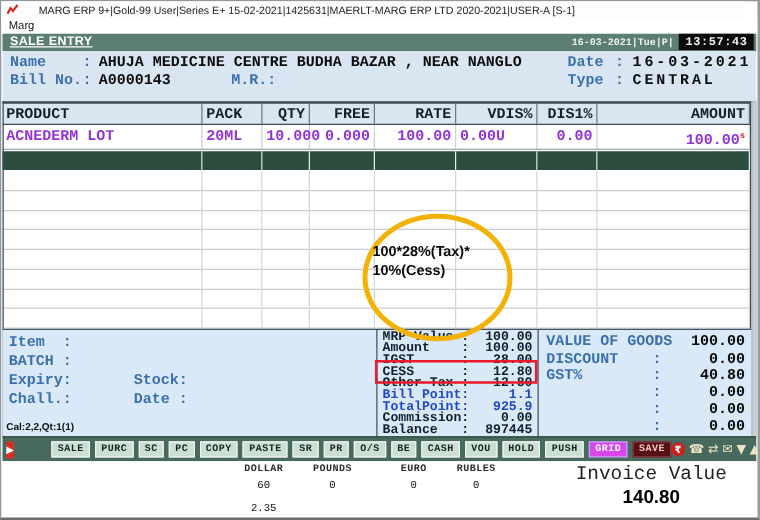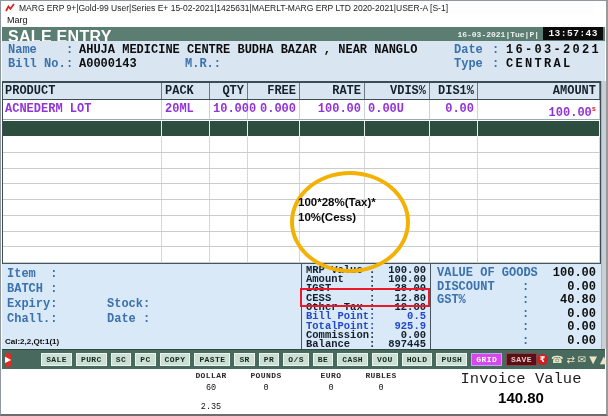--- a/index.html
+++ b/index.html
@@ -3,28 +3,28 @@
 <meta charset="utf-8">
 <style>
   html,body{margin:0;padding:0;background:#fff;}
   .window{position:relative;width:608px;height:416px;background:#fff;overflow:hidden;
     font-family:"Liberation Sans",sans-serif;border:1px solid #8f989e;box-sizing:border-box;
     border-bottom:2px solid #6d6d6d;border-right:2px solid #9a9a9a;}
   .mono{font-family:"Liberation Mono","DejaVu Sans Mono",monospace;}
 
   
   .titlebar{position:absolute;top:0;left:0;right:12px;height:13px;background:#fdfdfd;
-    display:flex;align-items:center;gap:4px;padding-left:4px;font-size:8.5px;color:#1c1c1c;
+    display:flex;align-items:center;gap:16px;padding-left:4px;font-size:8.5px;color:#1c1c1c;
     border-bottom:1px solid #ececec;}
   .menubar{position:absolute;top:13px;left:0;right:0;height:13px;background:#fff;
     font-size:9px;color:#111;padding-left:6px;line-height:13px;}
 
   
   .salebar{position:absolute;top:26px;left:1px;right:1px;height:14px;background:#5b7d72;color:#fff;}
-  .salebar .title{position:absolute;left:6px;top:1px;font-size:16px;font-weight:bold;letter-spacing:.3px;text-decoration:underline;}
+  .salebar .title{position:absolute;left:6px;top:1px;font-size:10px;font-weight:bold;letter-spacing:.3px;text-decoration:underline;}
   .salebar .datestamp{position:absolute;right:66px;top:3px;font-size:8px;font-weight:700;color:#eef3ef;}
   .salebar .timebox{position:absolute;right:2px;top:0px;height:13px;background:#0b0b0b;color:#f4f4f4;
     font-size:9.5px;font-weight:700;padding:0 5px;line-height:13px;letter-spacing:.5px;}
 
   
   .billhead{position:absolute;top:40px;left:1px;right:1px;height:40px;background:#d9e6f2;border-bottom:1px solid #46565f;}
   .billhead span{position:absolute;font-size:12px;font-weight:700;white-space:pre;}
   .bl{color:#3b71ad;} .bv{color:#0d0d0d;}
   .r1{top:2px;} .r2{top:16px;}
   .c-label{left:6px;} .c-colon{left:64px;} .c-value{left:77px;}
@@ -281,21 +281,21 @@
         <div class="trow">
           <div class="tlabel">CESS      :</div>
           <div class="tval">12.80</div>
         </div>
         <div class="trow">
           <div class="tlabel">Other Tax :</div>
           <div class="tval">12.80</div>
         </div>
         <div class="trow">
           <div class="tlabel accent">Bill Point:</div>
-          <div class="tval accent">0.5</div>
+          <div class="tval accent">1.1</div>
         </div>
         <div class="trow">
           <div class="tlabel accent">TotalPoint:</div>
           <div class="tval accent">925.9</div>
         </div>
         <div class="trow">
           <div class="tlabel">Commission:</div>
           <div class="tval">0.00</div>
         </div>
         <div class="trow">

